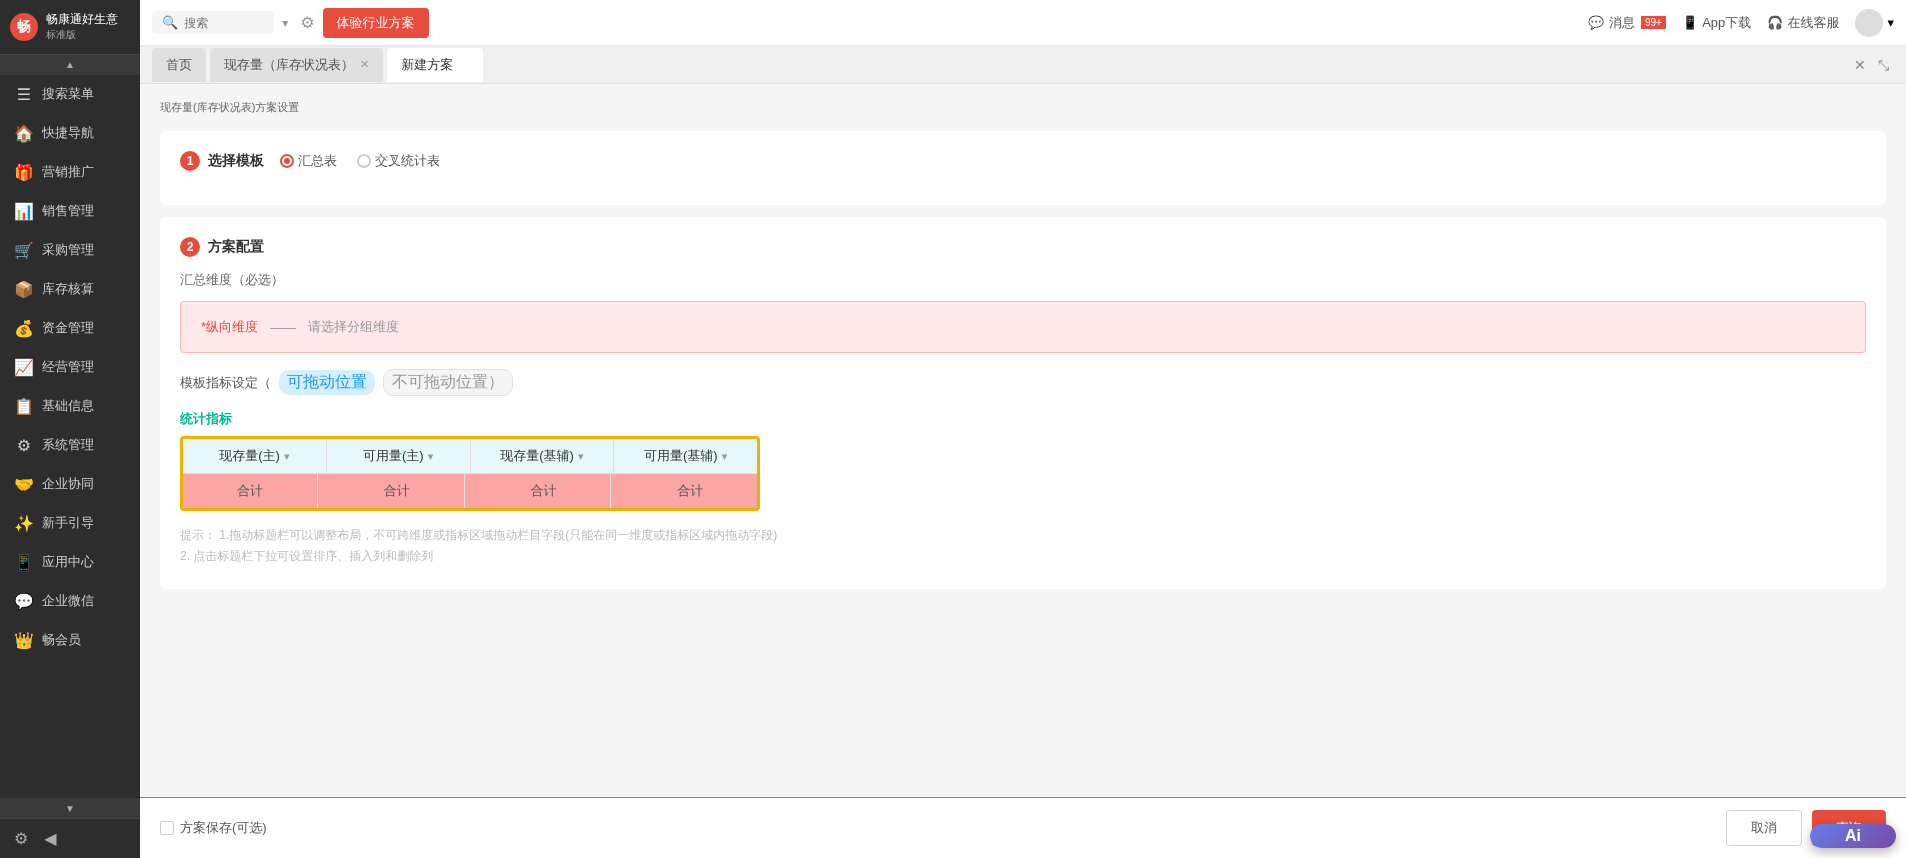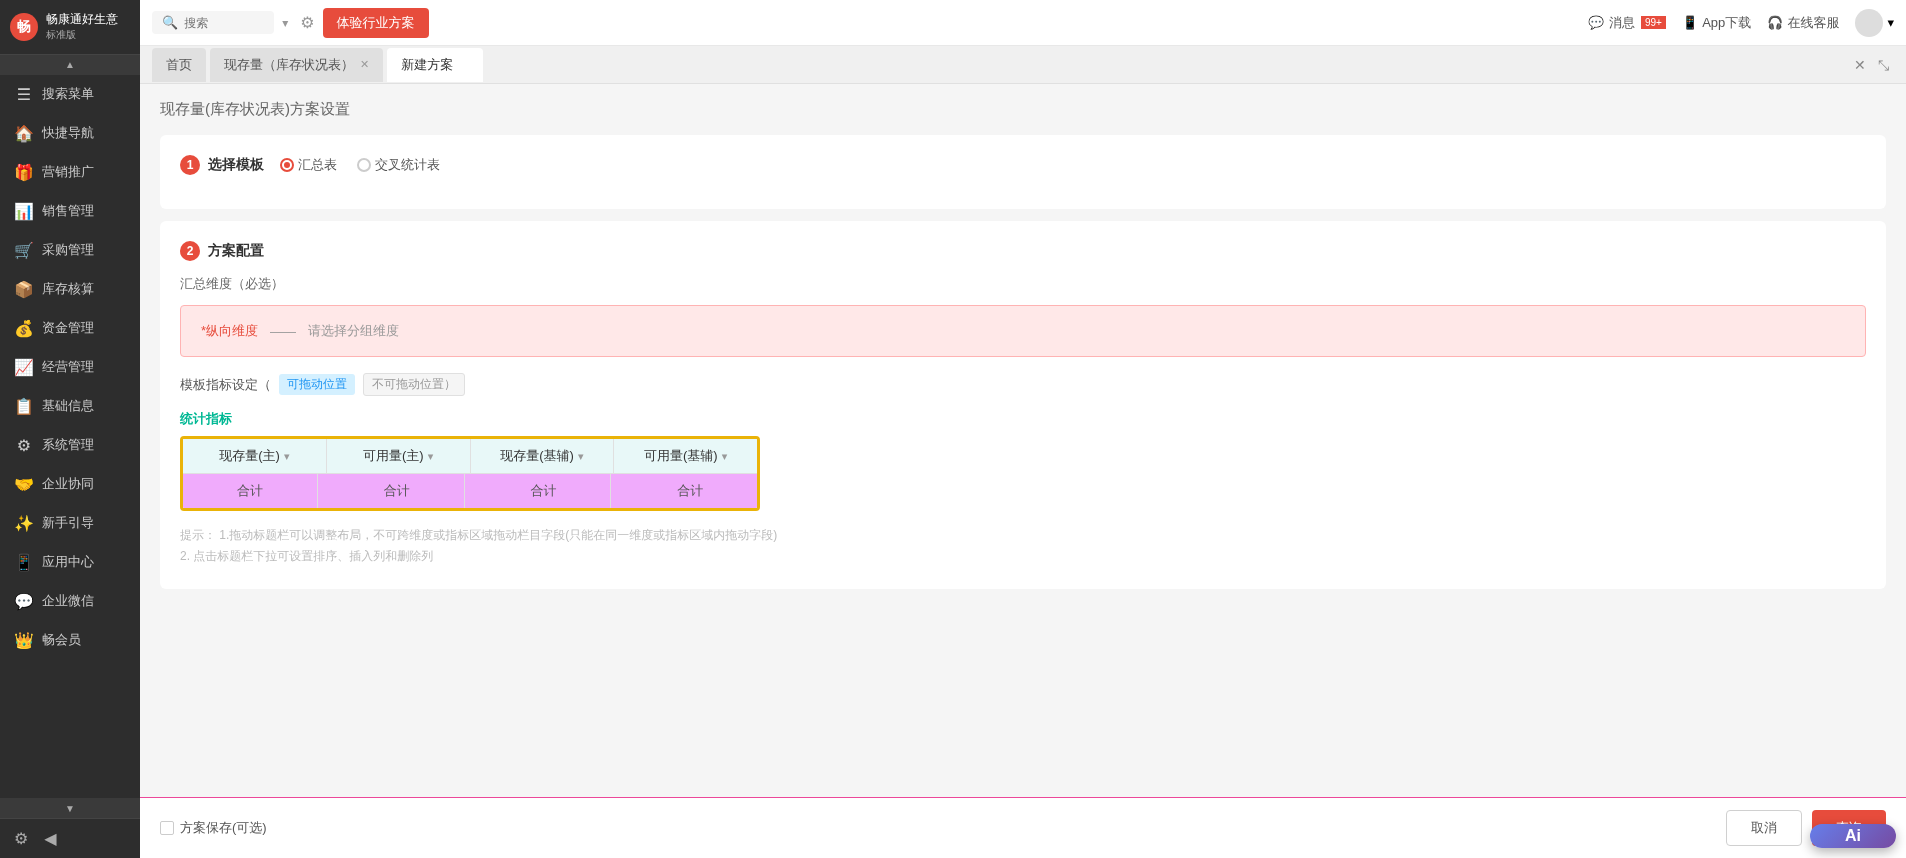--- a/index.html
+++ b/index.html
@@ -126,21 +126,21 @@
     .win-btn { width: 16px; height: 16px; cursor: pointer; color: #888; font-size: 14px; }
 
     
     .content {
       flex: 1;
       background: #f5f5f5;
       overflow-y: auto;
       padding: 16px 20px;
     }
 
-    .page-title { font-size: 15px; color: #666; margin-bottom: 16px; }
+    .page-title { font-size: 11px; color: #666; margin-bottom: 16px; }
 
     .section {
       background: #fff;
       border-radius: 6px;
       padding: 20px;
       margin-bottom: 12px;
     }
 
     .step-label {
       display: flex; align-items: center; gap: 8px;
@@ -184,41 +184,41 @@
       margin-bottom: 16px;
       display: flex; align-items: center; gap: 12px;
     }
     .dim-required { color: #e74c3c; font-size: 13px; }
     .dim-dash { color: #999; }
     .dim-placeholder { color: #999; font-size: 13px; }
 
     .template-settings { display: flex; align-items: center; gap: 8px; margin-bottom: 14px; font-size: 13px; color: #555; }
     .template-tag {
       padding: 2px 8px;
-      border-radius: 3px;
-      font-size: 12px;
+      border-radius: 10px;
+      font-size: 16px;
     }
     .tag-draggable { background: #d4f0ff; color: #2196f3; }
     .tag-not-draggable { background: #f5f5f5; color: #999; border: 1px solid #e0e0e0; }
 
     .stats-label { font-size: 13px; color: #00b894; font-weight: bold; margin-bottom: 8px; }
 
     .stats-table { border: 3px solid #eab308; border-radius: 4px; overflow: hidden; width: 580px; }
     .stats-table-header { display: flex; background: #e8f8f8; }
     .stats-col {
       flex: 1;
       padding: 8px 12px;
       display: flex; align-items: center; justify-content: center;
       gap: 4px;
       border-right: 1px solid #e0e0e0;
       font-size: 13px; color: #333;
     }
     .stats-col:last-child { border-right: none; }
     .stats-col-chevron { color: #999; font-size: 11px; cursor: pointer; }
-    .stats-table-row { display: flex; background: #f0abfc; border-top: 1px solid #e0e0e0; gap: 12px; }
+    .stats-table-row { display: flex; background: #fca5a5; border-top: 1px solid #e0e0e0; gap: 12px; }
     .stats-cell {
       flex: 1;
       padding: 8px 12px;
       text-align: center;
       border-right: 1px solid #e0e0e0;
       font-size: 13px; color: #555;
     }
     .stats-cell:last-child { border-right: none; }
 
     .tip-box { margin-top: 16px; font-size: 12px; color: #bbb; }

